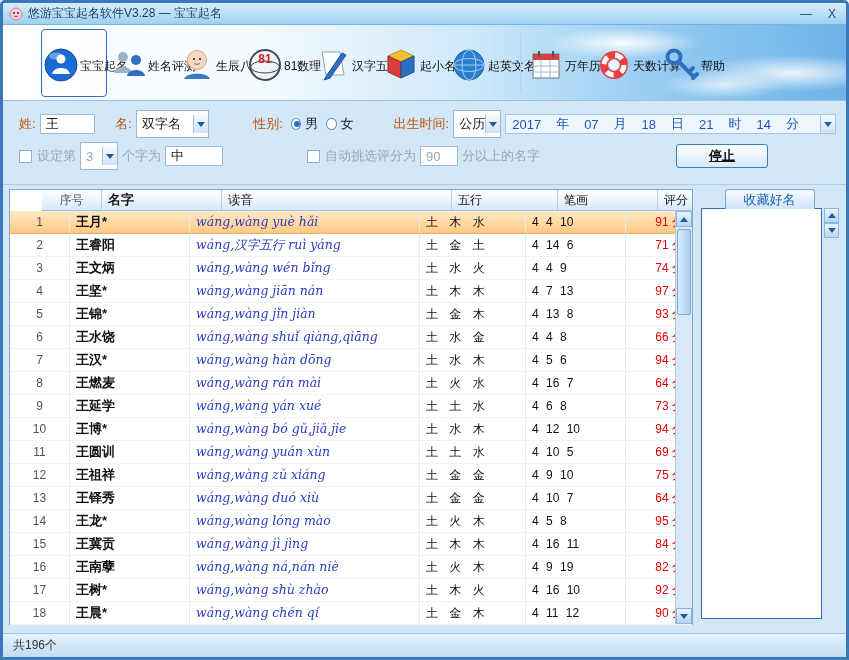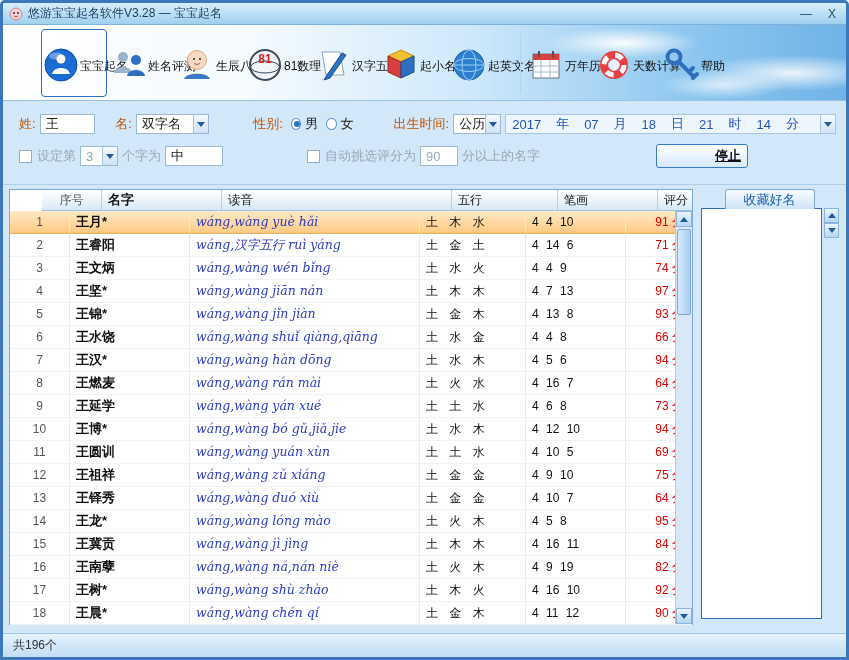--- a/index.html
+++ b/index.html
@@ -42,21 +42,21 @@
   .formpanel{height:84px;flex:0 0 84px;background:#d2e7f8;padding:10px 10px 0 16px;border-bottom:1px solid #b0cde8;}
   .form-row{display:flex;align-items:center;height:26px;}
   .form-row2{margin-top:6px;}
   .flabel{color:#c25200;font-size:13px;white-space:nowrap;}
   .dlabel{color:#9aa8b8;font-size:13px;white-space:nowrap;}
   .input{
     height:20px;border:1px solid #9ab8d8;background:#fff;font-size:13px;color:#222;
     display:inline-flex;align-items:center;padding:0 5px;margin:0 4px;
   }
   .select{
-    height:20px;border:1px solid #9ab8d8;background:#fff;font-size:13px;color:#222;
+    height:28px;border:1px solid #9ab8d8;background:#fff;font-size:13px;color:#222;
     display:inline-flex;align-items:center;padding:0 0 0 5px;margin:8px 4px;
   }
   .select .val{white-space:nowrap;}
   .dd{
     width:15px;height:18px;margin-left:auto;border-left:1px solid #a8c6e4;
     background:linear-gradient(#f4f9fe,#cfe3f6);display:flex;align-items:center;justify-content:center;
   }
   .tri-down{width:0;height:0;border-left:4px solid transparent;border-right:4px solid transparent;border-top:5px solid #1f5c9e;}
   .tri-up{width:0;height:0;border-left:4px solid transparent;border-right:4px solid transparent;border-bottom:5px solid #1f5c9e;}
   .w70{width:64px}.w85{width:86px}.w55{width:54px}.w60{width:58px}.w38{width:38px}
@@ -67,24 +67,24 @@
   .radio.checked::after{content:'';position:absolute;left:2px;top:2px;width:6px;height:6px;border-radius:50%;background:#2a6fc9;}
   .radio.checked{position:relative;}
   .rlabel{font-size:13px;color:#222;}
   .checkbox{width:13px;height:13px;border:1px solid #97aec5;background:#fff;display:inline-block;margin-right:5px;}
   .datectl{
     height:20px;border:1px solid #a8c6e4;background:#eef6fd;color:#2255bb;
     display:inline-flex;align-items:center;gap:15px;padding:0 0 0 6px;font-size:13px;white-space:nowrap;
   }
   .datectl .dd{height:18px;margin-left:6px;}
   .stopbtn{
-    margin-left:auto;margin-right:88px;width:92px;height:24px;
+    margin-left:auto;margin-right:68px;width:92px;height:24px;
     background:linear-gradient(#ffffff,#d6e9fa);border:1px solid #3a7bc8;border-radius:3px;
     font-size:13px;font-weight:bold;color:#111;text-decoration:underline;
-    font-family:Liberation Mono, monospace;cursor:default;text-align:right;
+    font-family:Liberation Mono, monospace;cursor:default;
   }
   
   .main{height:448px;flex:0 0 448px;display:flex;gap:6px;padding:4px 6px 6px 6px;background:#d2e7f8;}
   .table-wrap{width:684px;height:436px;position:relative;border:1px solid #7fa8d0;background:#fff;}
   .thead{display:flex;height:21px;background:linear-gradient(#ffffff,#d8e8f7);border-bottom:1px solid #9fc0e0;margin-left:32px;}
   .hcell{
     font-size:12px;color:#222;line-height:20px;padding:0 6px;
     border-right:1px solid #b8cfe8;white-space:nowrap;overflow:hidden;
   }
   .tbody{position:relative;}

